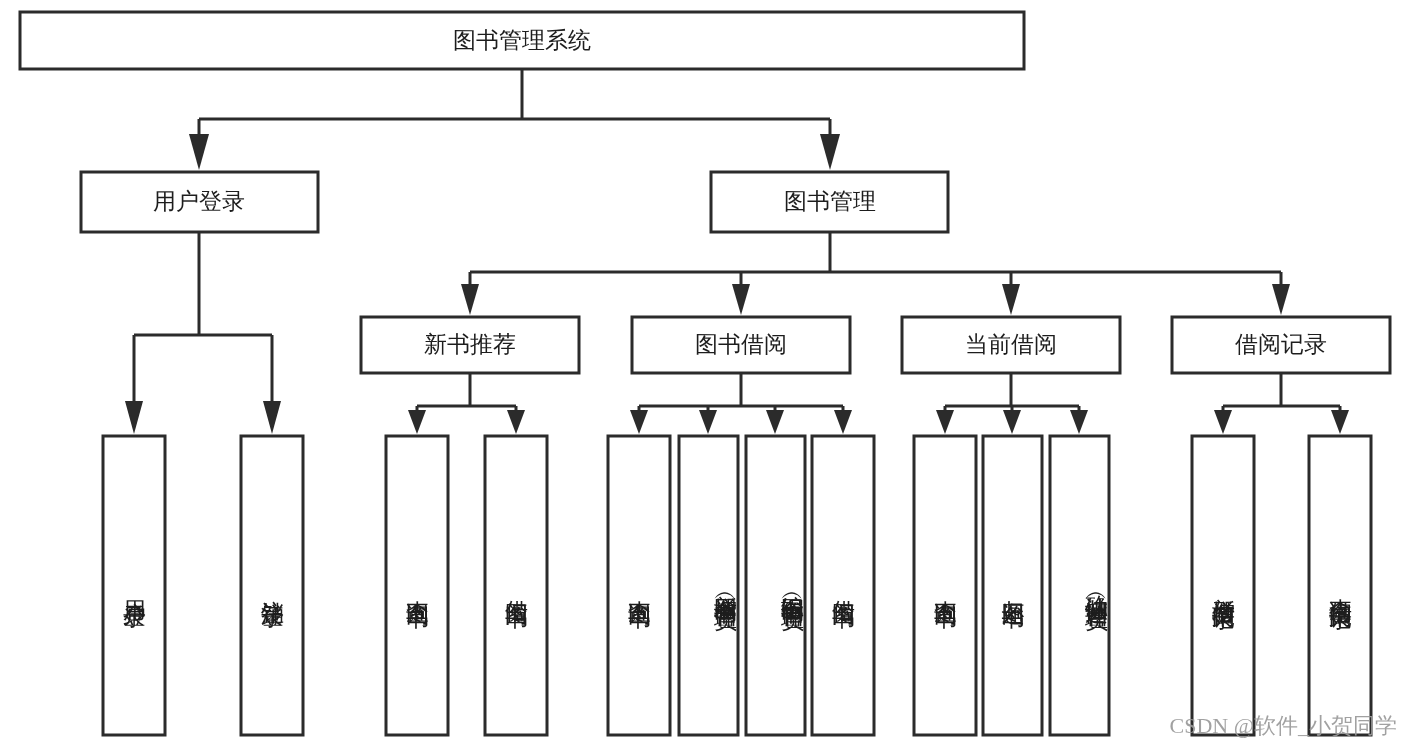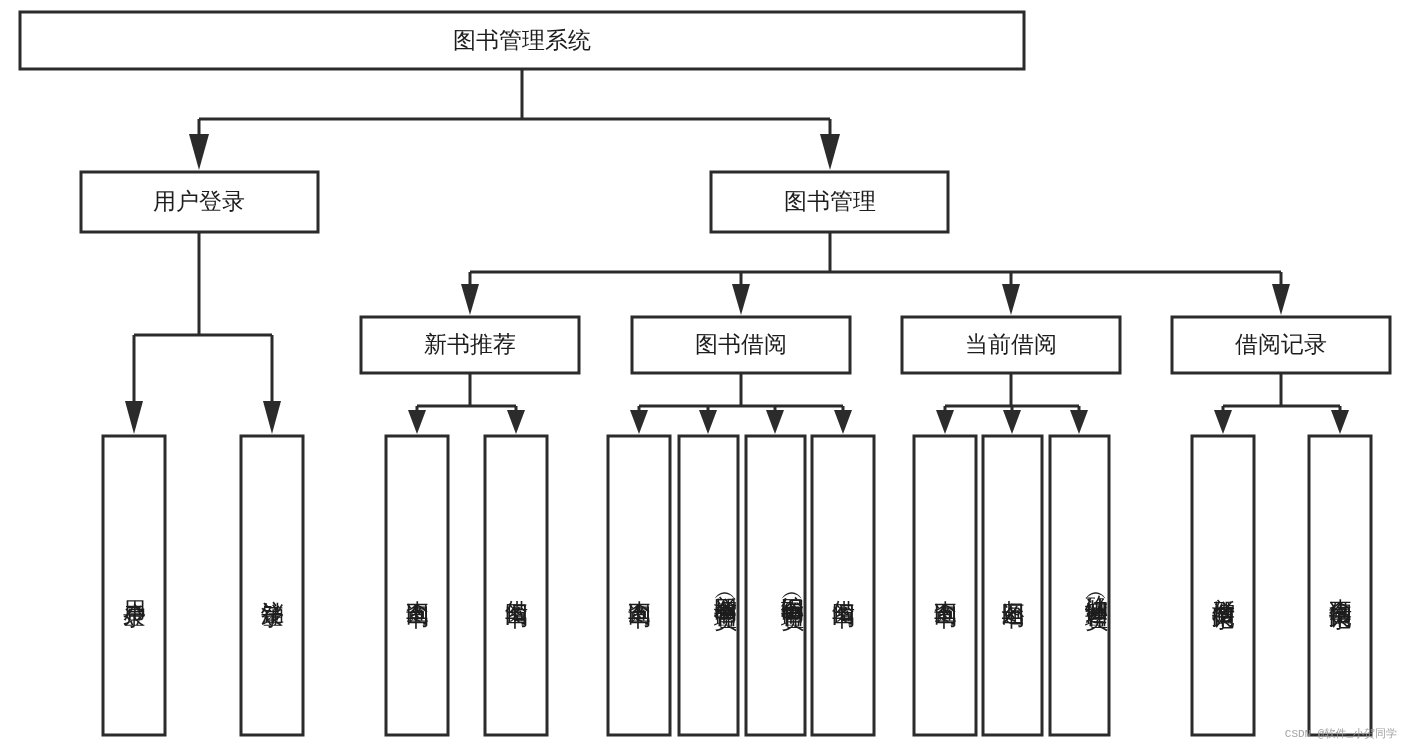--- a/index.html
+++ b/index.html
@@ -60,22 +60,22 @@
     display: flex;
     align-items: center;
     justify-content: center;
     white-space: nowrap;
     pointer-events: none;
   }
   .watermark {
     position: absolute;
     right: 8px;
     bottom: 6px;
-    font-family: Liberation Mono, monospace;
-    font-size: 11px;
+    font-family: Liberation Serif, serif;
+    font-size: 22px;
     color: #9a9a9a;
     opacity: 0.92;
     white-space: nowrap;
   }
 </style>
 </head>
 <body>
 
 <div id="diagram-root">
 

